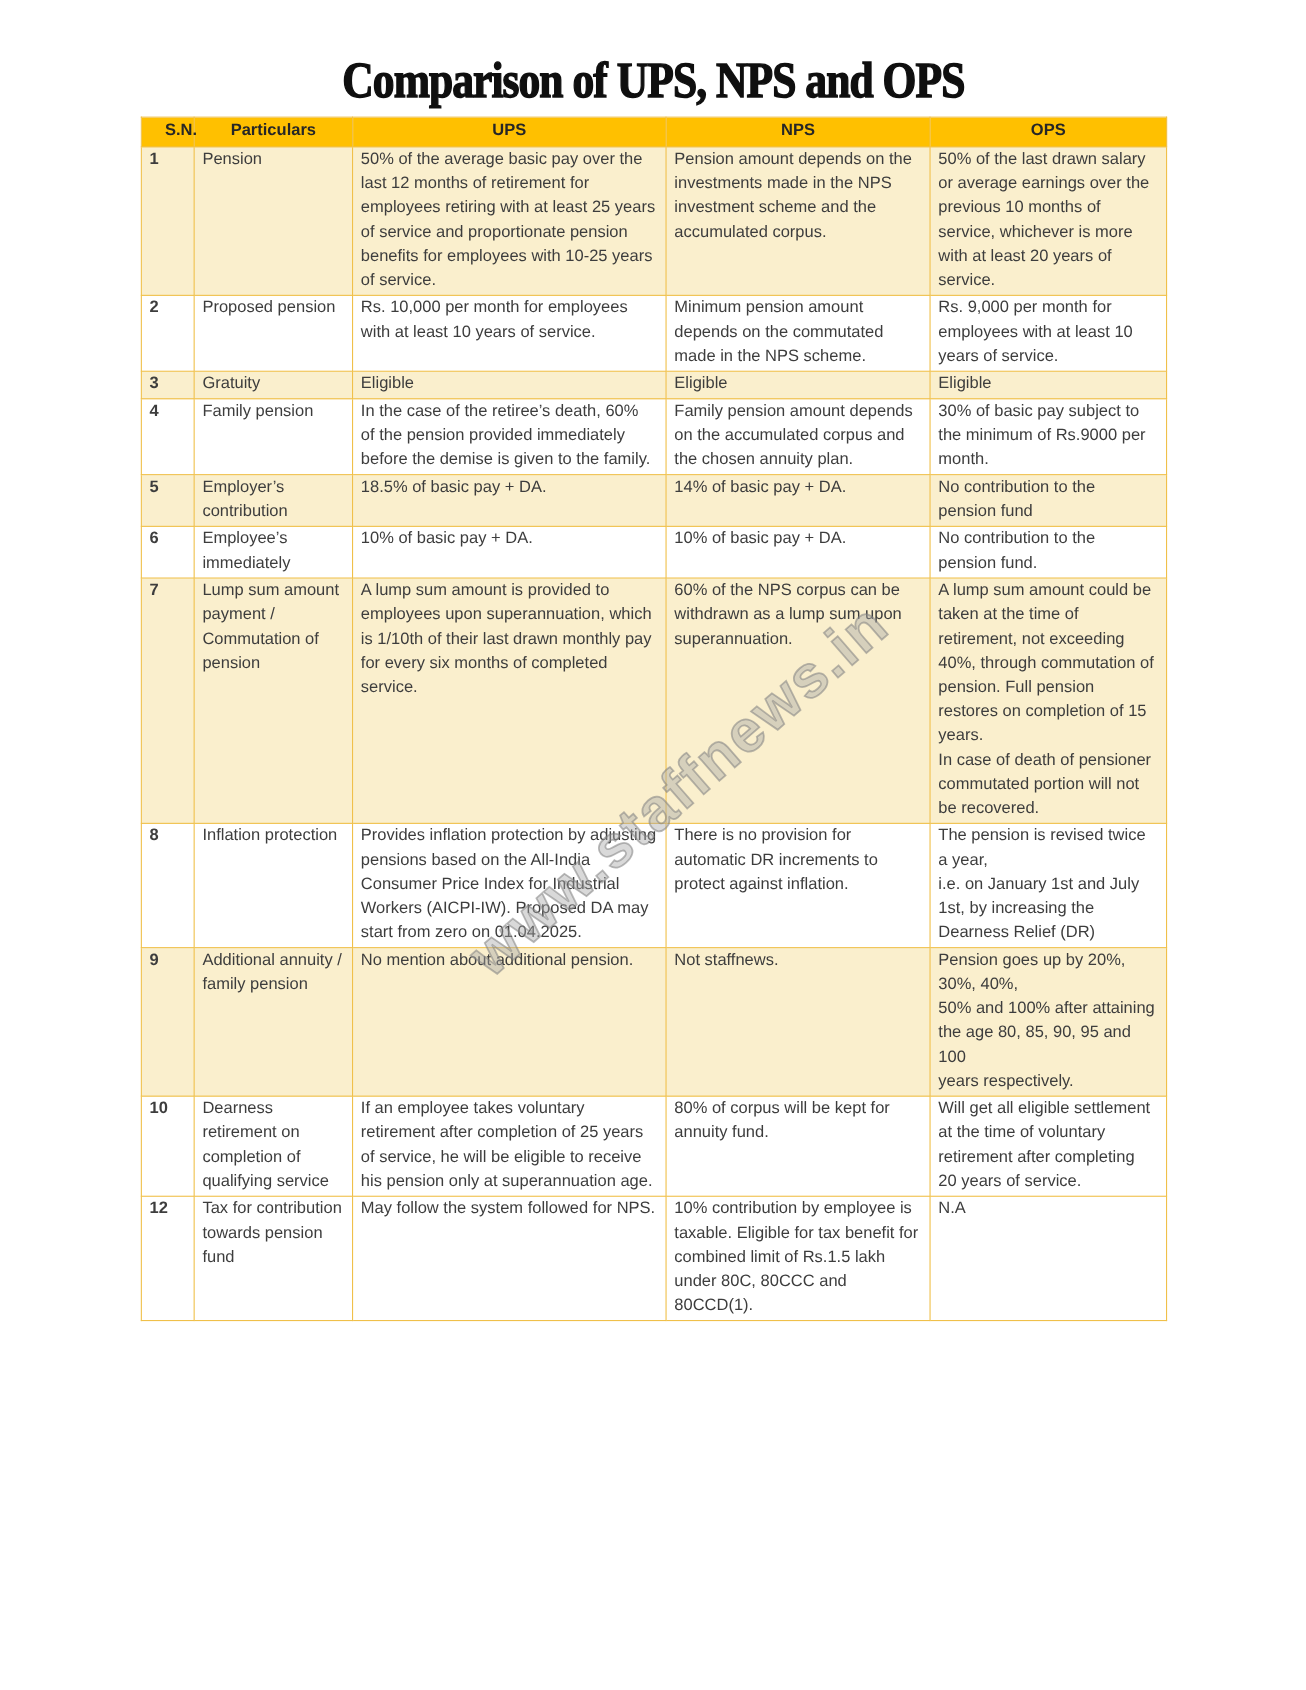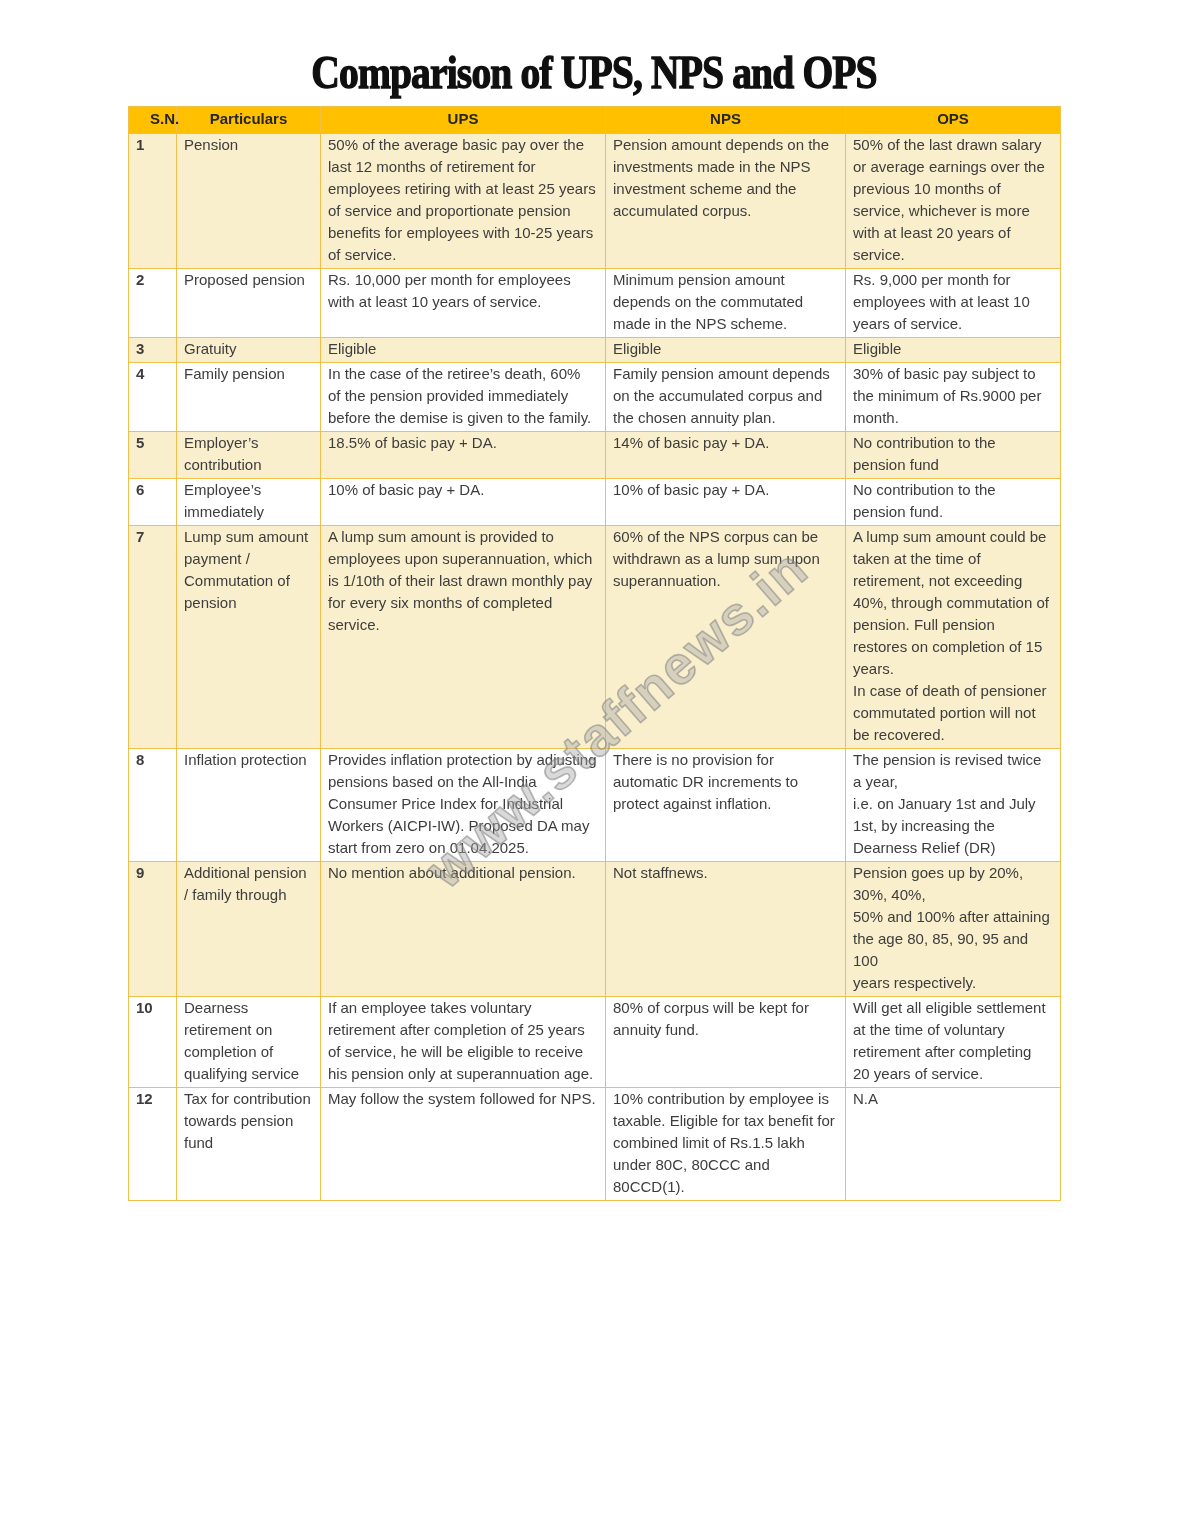--- a/index.html
+++ b/index.html
@@ -136,21 +136,21 @@
     <tr>
       <td class="sn">8</td>
       <td>Inflation protection</td>
       <td>Provides inflation protection by adjusting pensions based on the All-India Consumer Price Index for Industrial Workers (AICPI-IW). Proposed DA may start from zero on 01.04.2025.</td>
       <td>There is no provision for automatic DR increments to protect against inflation.</td>
       <td>The pension is revised twice a year,
 i.e. on January 1st and July 1st, by increasing the Dearness Relief (DR)</td>
     </tr>
     <tr class="alt">
       <td class="sn">9</td>
-      <td>Additional pension / family through</td>
+      <td>Additional annuity / family pension</td>
       <td>No mention about additional pension.</td>
       <td>Not staffnews.</td>
       <td>Pension goes up by 20%, 30%, 40%,
 50% and 100% after attaining the age 80, 85, 90, 95 and 100
 years respectively.</td>
     </tr>
     <tr>
       <td class="sn">10</td>
       <td>Dearness retirement on completion of qualifying service</td>
       <td>If an employee takes voluntary retirement after completion of 25 years of service, he will be eligible to receive his pension only at superannuation age.</td>

